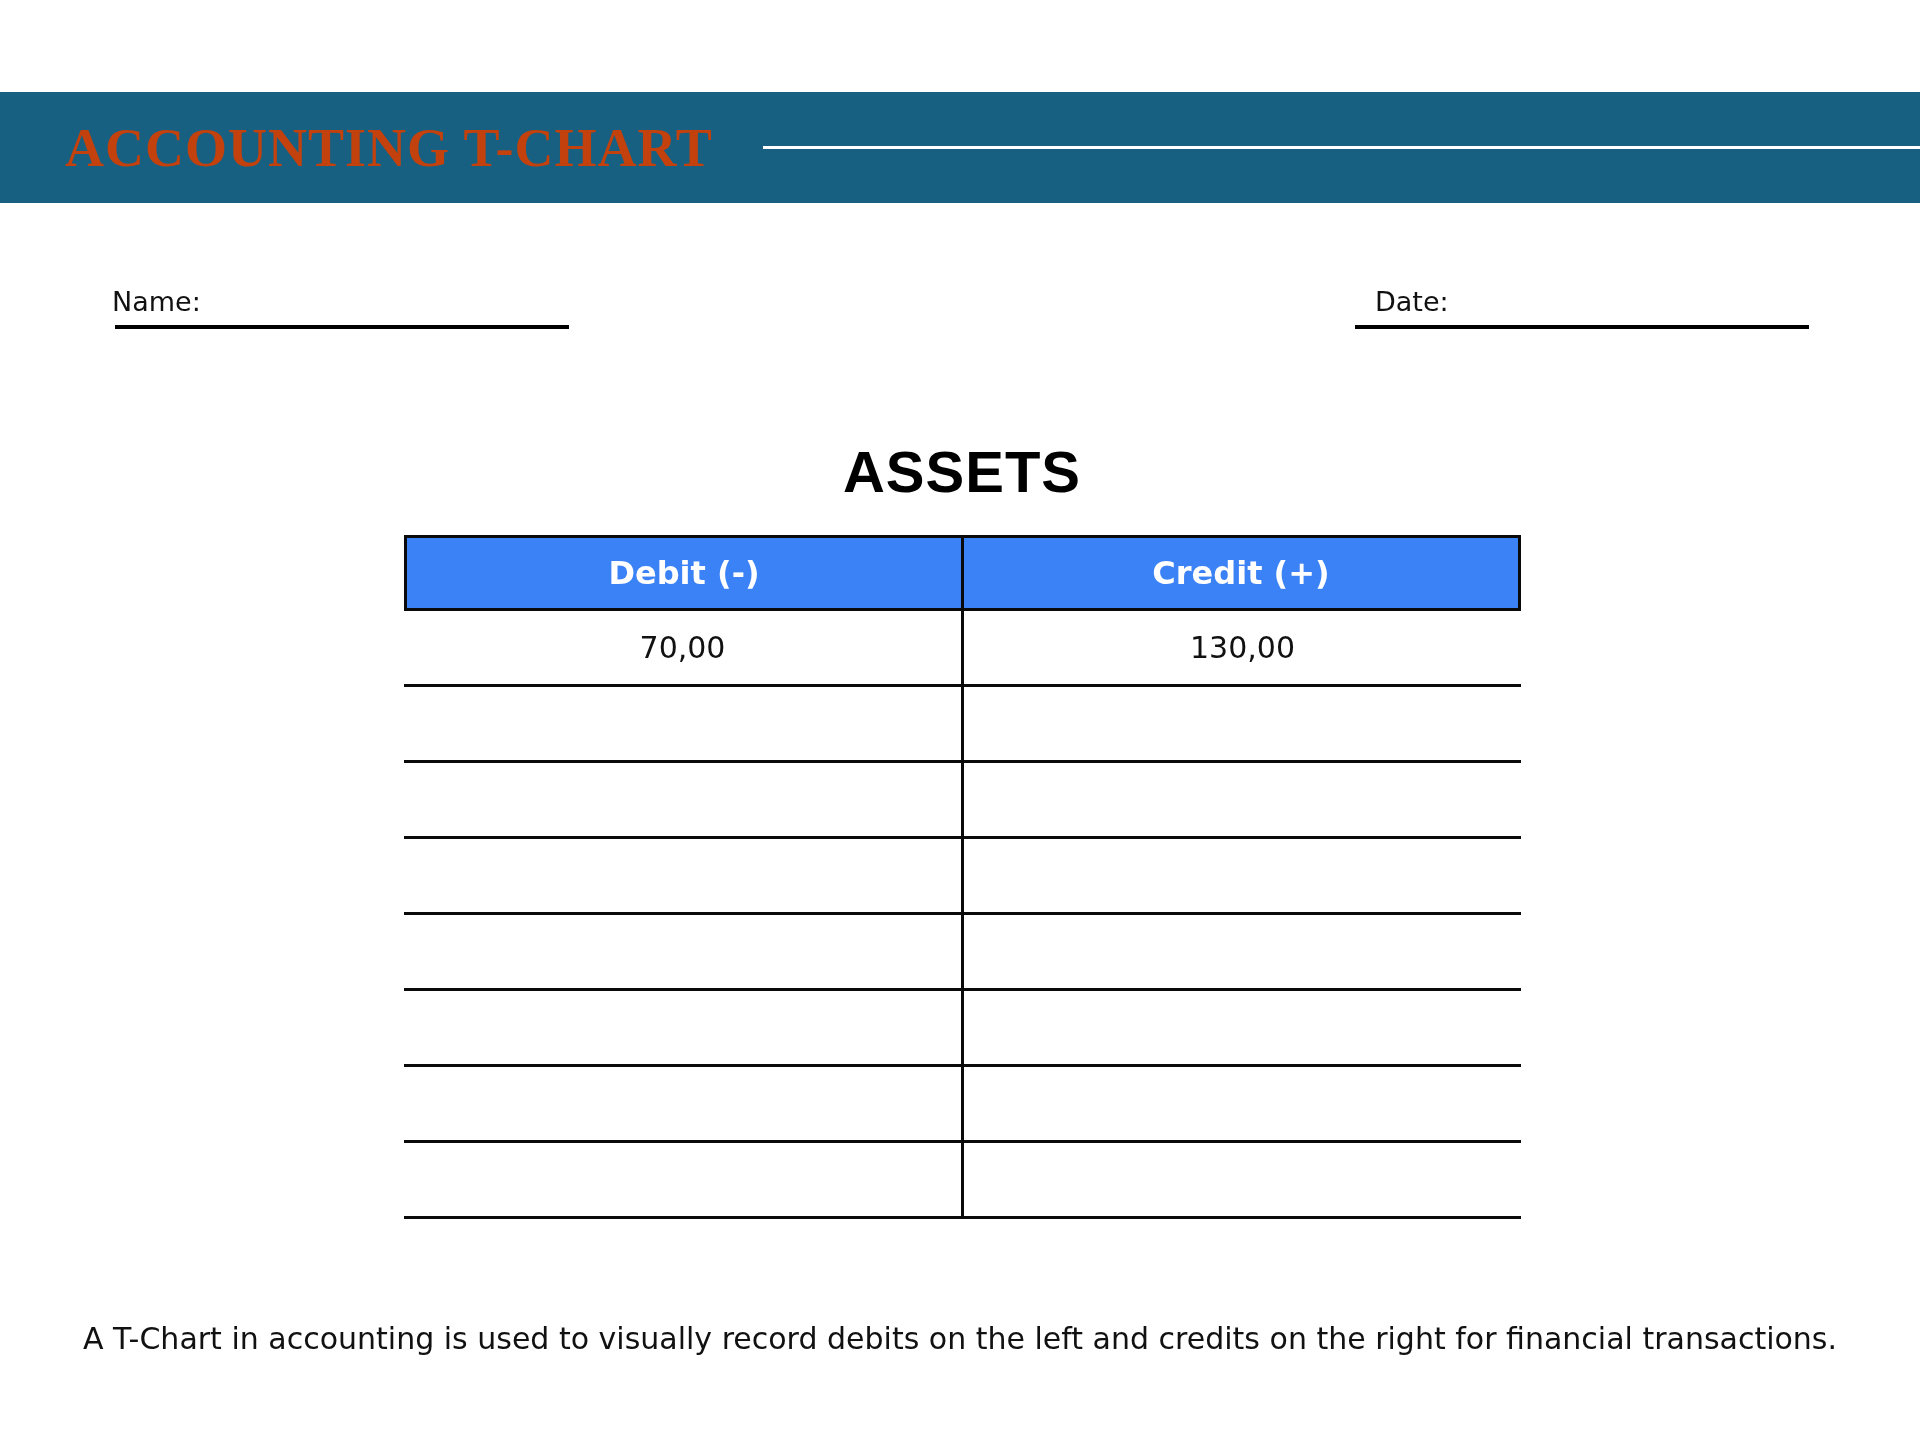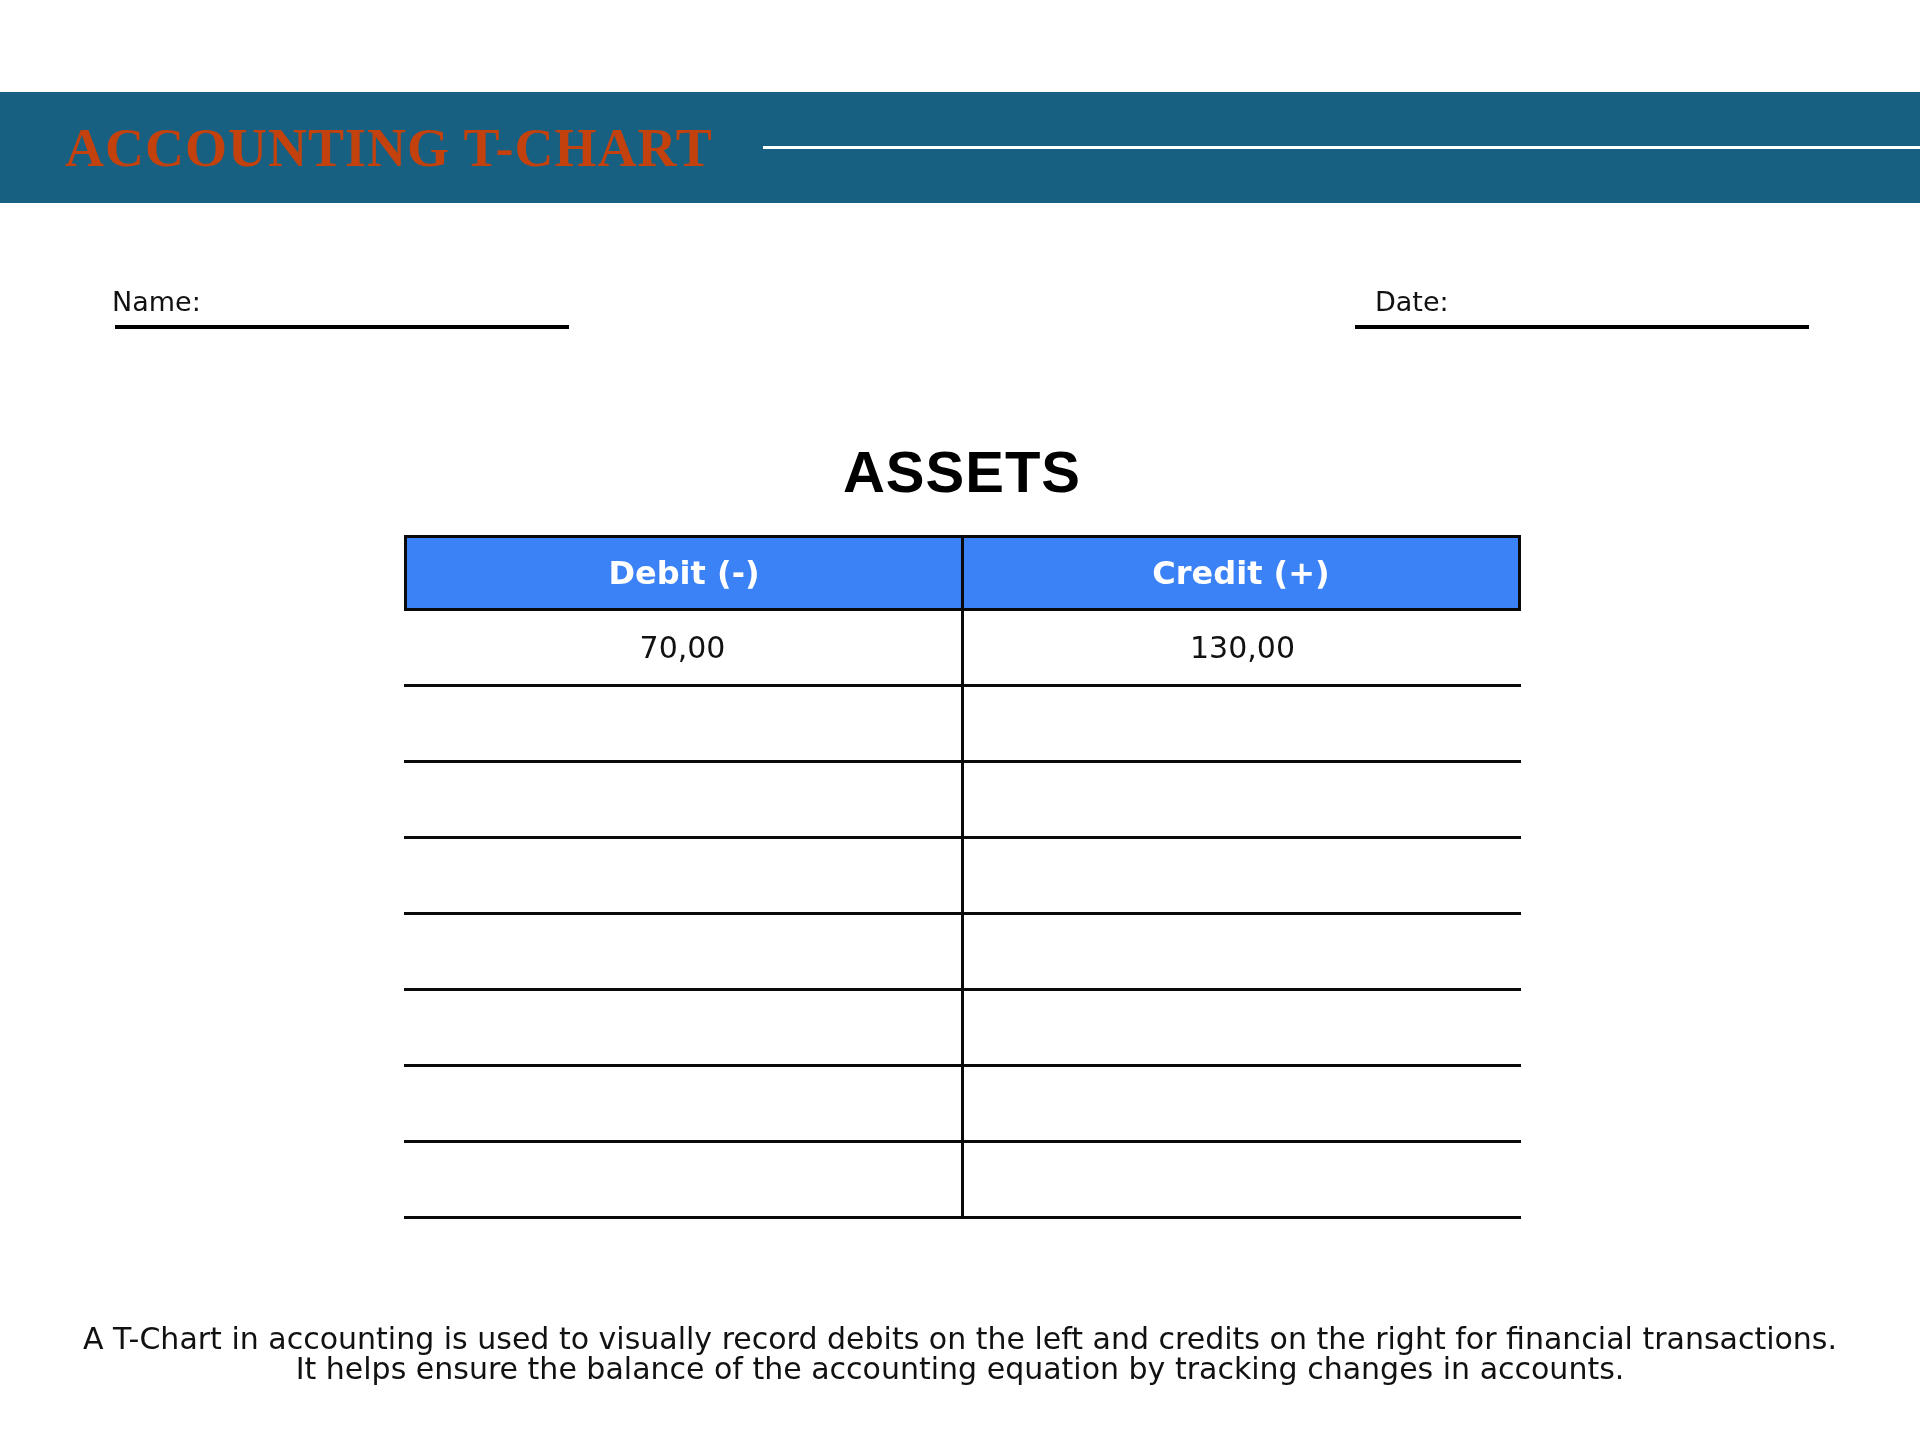--- a/index.html
+++ b/index.html
@@ -101,14 +101,13 @@
     </div>
     <div class="tchart-row">
       <div class="cell"></div>
       <div class="cell"></div>
     </div>
   </div>
 </div>
 
 <div class="footer">
   <div>A T-Chart in accounting is used to visually record debits on the left and credits on the right for financial transactions.</div>
-  <div>It helps ensure the balance of the accounting equation by tracking changes in accounts.</div>
 </div>
 
 </body></html>

